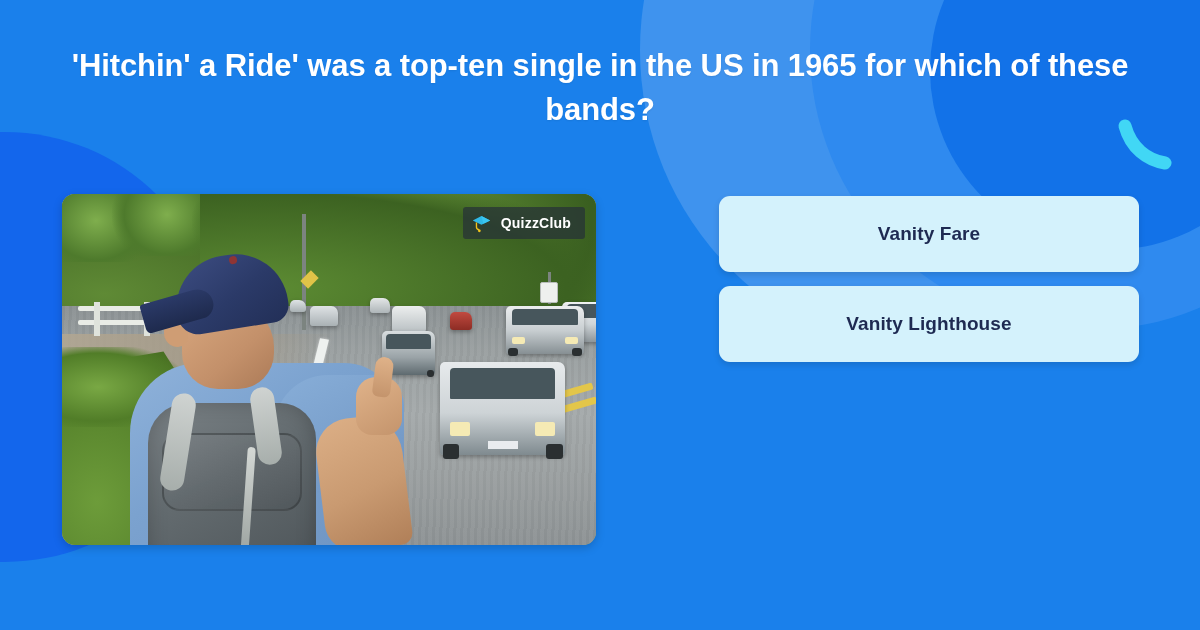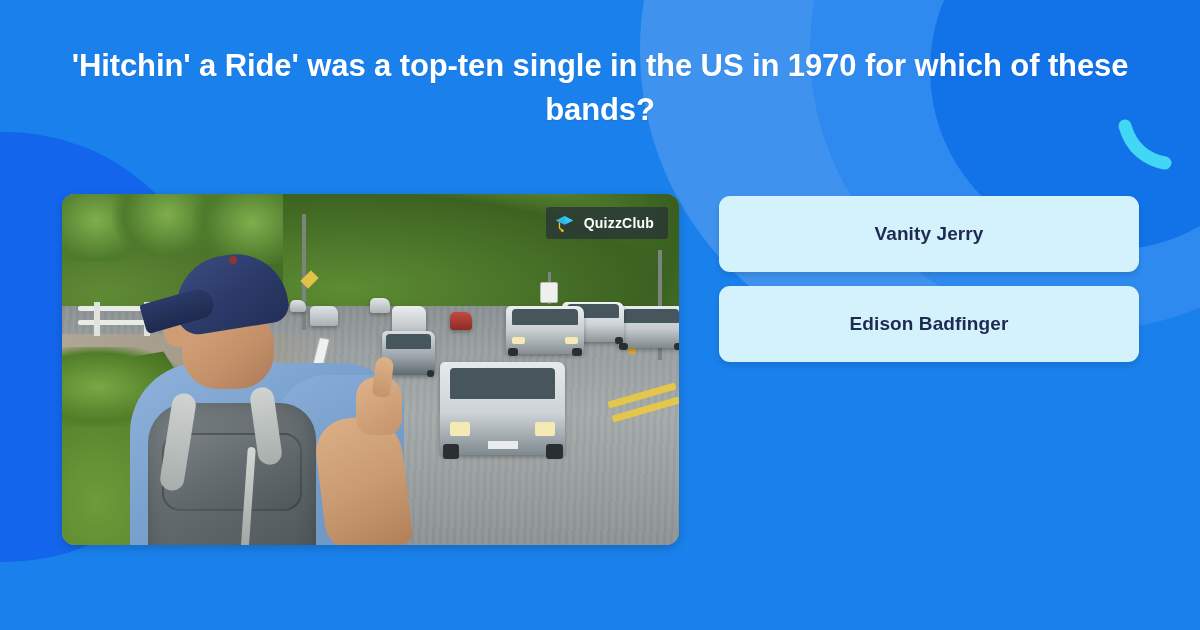--- a/index.html
+++ b/index.html
@@ -82,21 +82,21 @@
     line-height: 1.42;
     letter-spacing: -0.1px;
     text-shadow: 0 1px 2px rgba(0,0,0,0.08);
   }
 
   
   .photo-card {
     position: absolute;
     left: 62px;
     top: 194px;
-    width: 617px;
+    width: 534px;
     height: 351px;
     border-radius: 13px;
     overflow: hidden;
     box-shadow: 0 3px 10px rgba(0,0,0,0.18);
     background: #8fae7e;
   }
   .photo-scene { position: absolute; inset: 0; overflow: hidden; }
 
   
   .sky {
@@ -408,21 +408,21 @@
   <div class="bg-layer">
     <div class="shape-wedge-right"></div>
     <div class="shape-circle-right"></div>
     <div class="shape-corner-dark"></div>
     <div class="shape-blob-left"></div>
     <svg class="shape-swoosh" viewBox="0 0 56 54">
       <path d="M8 8 C 14 30, 30 42, 48 45"></path>
     </svg>
   </div>
 
-  <div class="question">'Hitchin' a Ride' was a top-ten single in the US in 1970 for which of these bands?</div>
+  <div class="question">'Hitchin' a Ride' was a top-ten single in the US in 1965 for which of these bands?</div>
 
   <div class="photo-card">
     <div class="photo-scene">
       <div class="sky"></div>
       <div class="haze"></div>
       <div class="canopy-left">
         <div class="palm p1"></div>
         <div class="palm p2"></div>
         <div class="palm p3"></div>
       </div>
@@ -517,21 +517,21 @@
         <path d="M12.5 4.4 L22 9.2 L14.6 12.9 Z" fill="#39c6f2"></path>
         <path d="M6.3 11.1 L6.3 16.6 C6.3 18.7 8 20 10.2 20.3 L10.2 18.6 C8.9 18.3 7.8 17.6 7.8 16.3 L7.8 11.8 Z" fill="#f2c21c"></path>
         <circle cx="10.2" cy="20.5" r="1.5" fill="#f2c21c"></circle>
       </svg>
       <span class="wm-text">QuizzClub</span>
     </div>
   </div>
 
   <div class="options">
     <div class="option">
-      <span class="option-label">Vanity Jerry</span>
+      <span class="option-label">Vanity Fare</span>
     </div>
     <div class="option">
-      <span class="option-label">Edison Badfinger</span>
+      <span class="option-label">Vanity Lighthouse</span>
     </div>
 
   </div>
 
 </div>
 
 </body></html>

